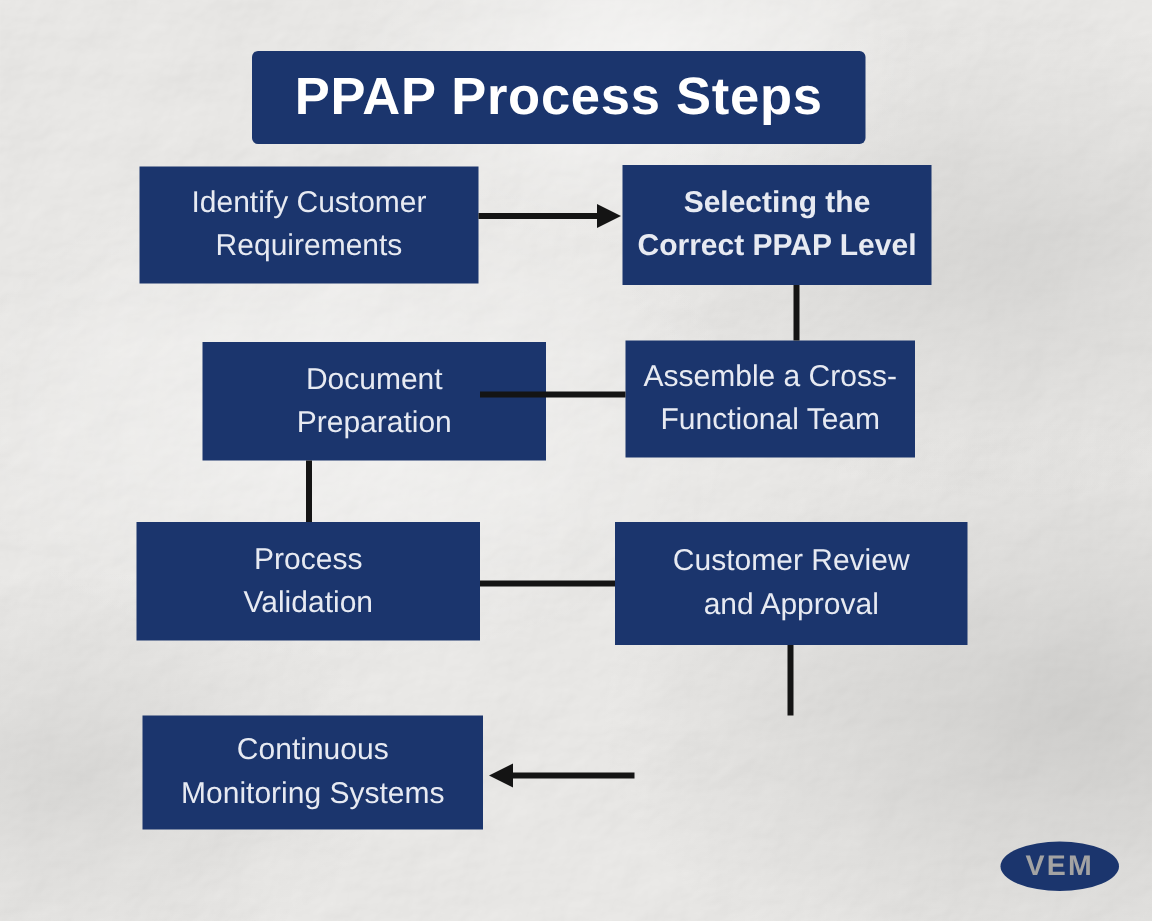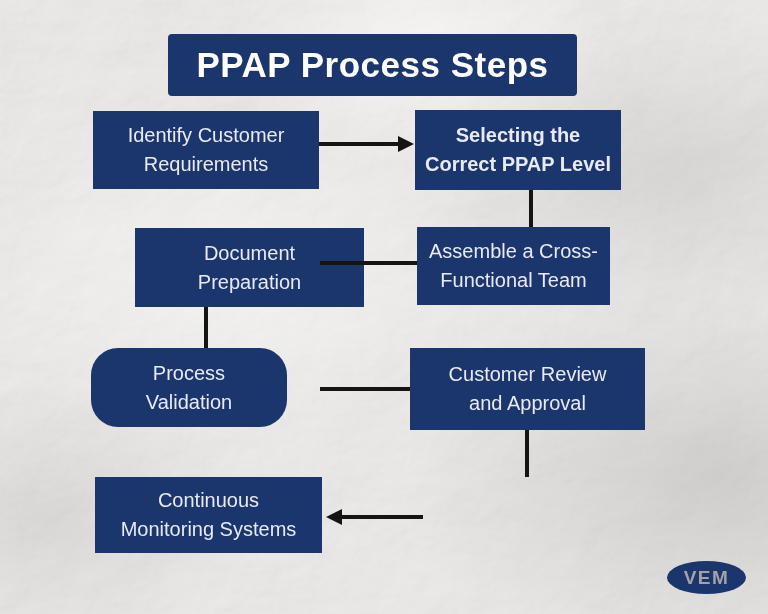--- a/index.html
+++ b/index.html
@@ -55,21 +55,21 @@
     display: flex; align-items: center; justify-content: center;
     text-align: center;
     font-size: 20px;
     line-height: 29px;
     white-space: pre-line;
   }
   .b1 { left: 93px;  top: 111px; width: 226px; height: 78px; }
   .b2 { left: 415px; top: 110px; width: 206px; height: 80px; font-weight: bold; }
   .b3 { left: 417px; top: 227px; width: 193px; height: 78px; }
   .b4 { left: 91px;  top: 228px; width: 229px; height: 79px; margin-left: 44px; }
-  .b5 { left: 91px;  top: 348px; width: 196px; height: 79px; border-radius: 27px; }
+  .b5 { left: 91px;  top: 348px; width: 229px; height: 79px; }
   .b6 { left: 410px; top: 348px; width: 235px; height: 82px; }
   .b7 { left: 423px; top: 477px; width: 226px; height: 81px; }
   .b8 { left: 95px;  top: 477px; width: 227px; height: 76px; }
 
   .conn { position: absolute; background: #141414; }
   .hline { height: 4px; }
   .vline { width: 4px; }
   .c1-line { left: 319px; top: 142px; width: 81px; }
   .c2      { left: 529px; top: 190px; height: 37px; }
   .c3      { left: 320px; top: 261px; width: 97px; }

